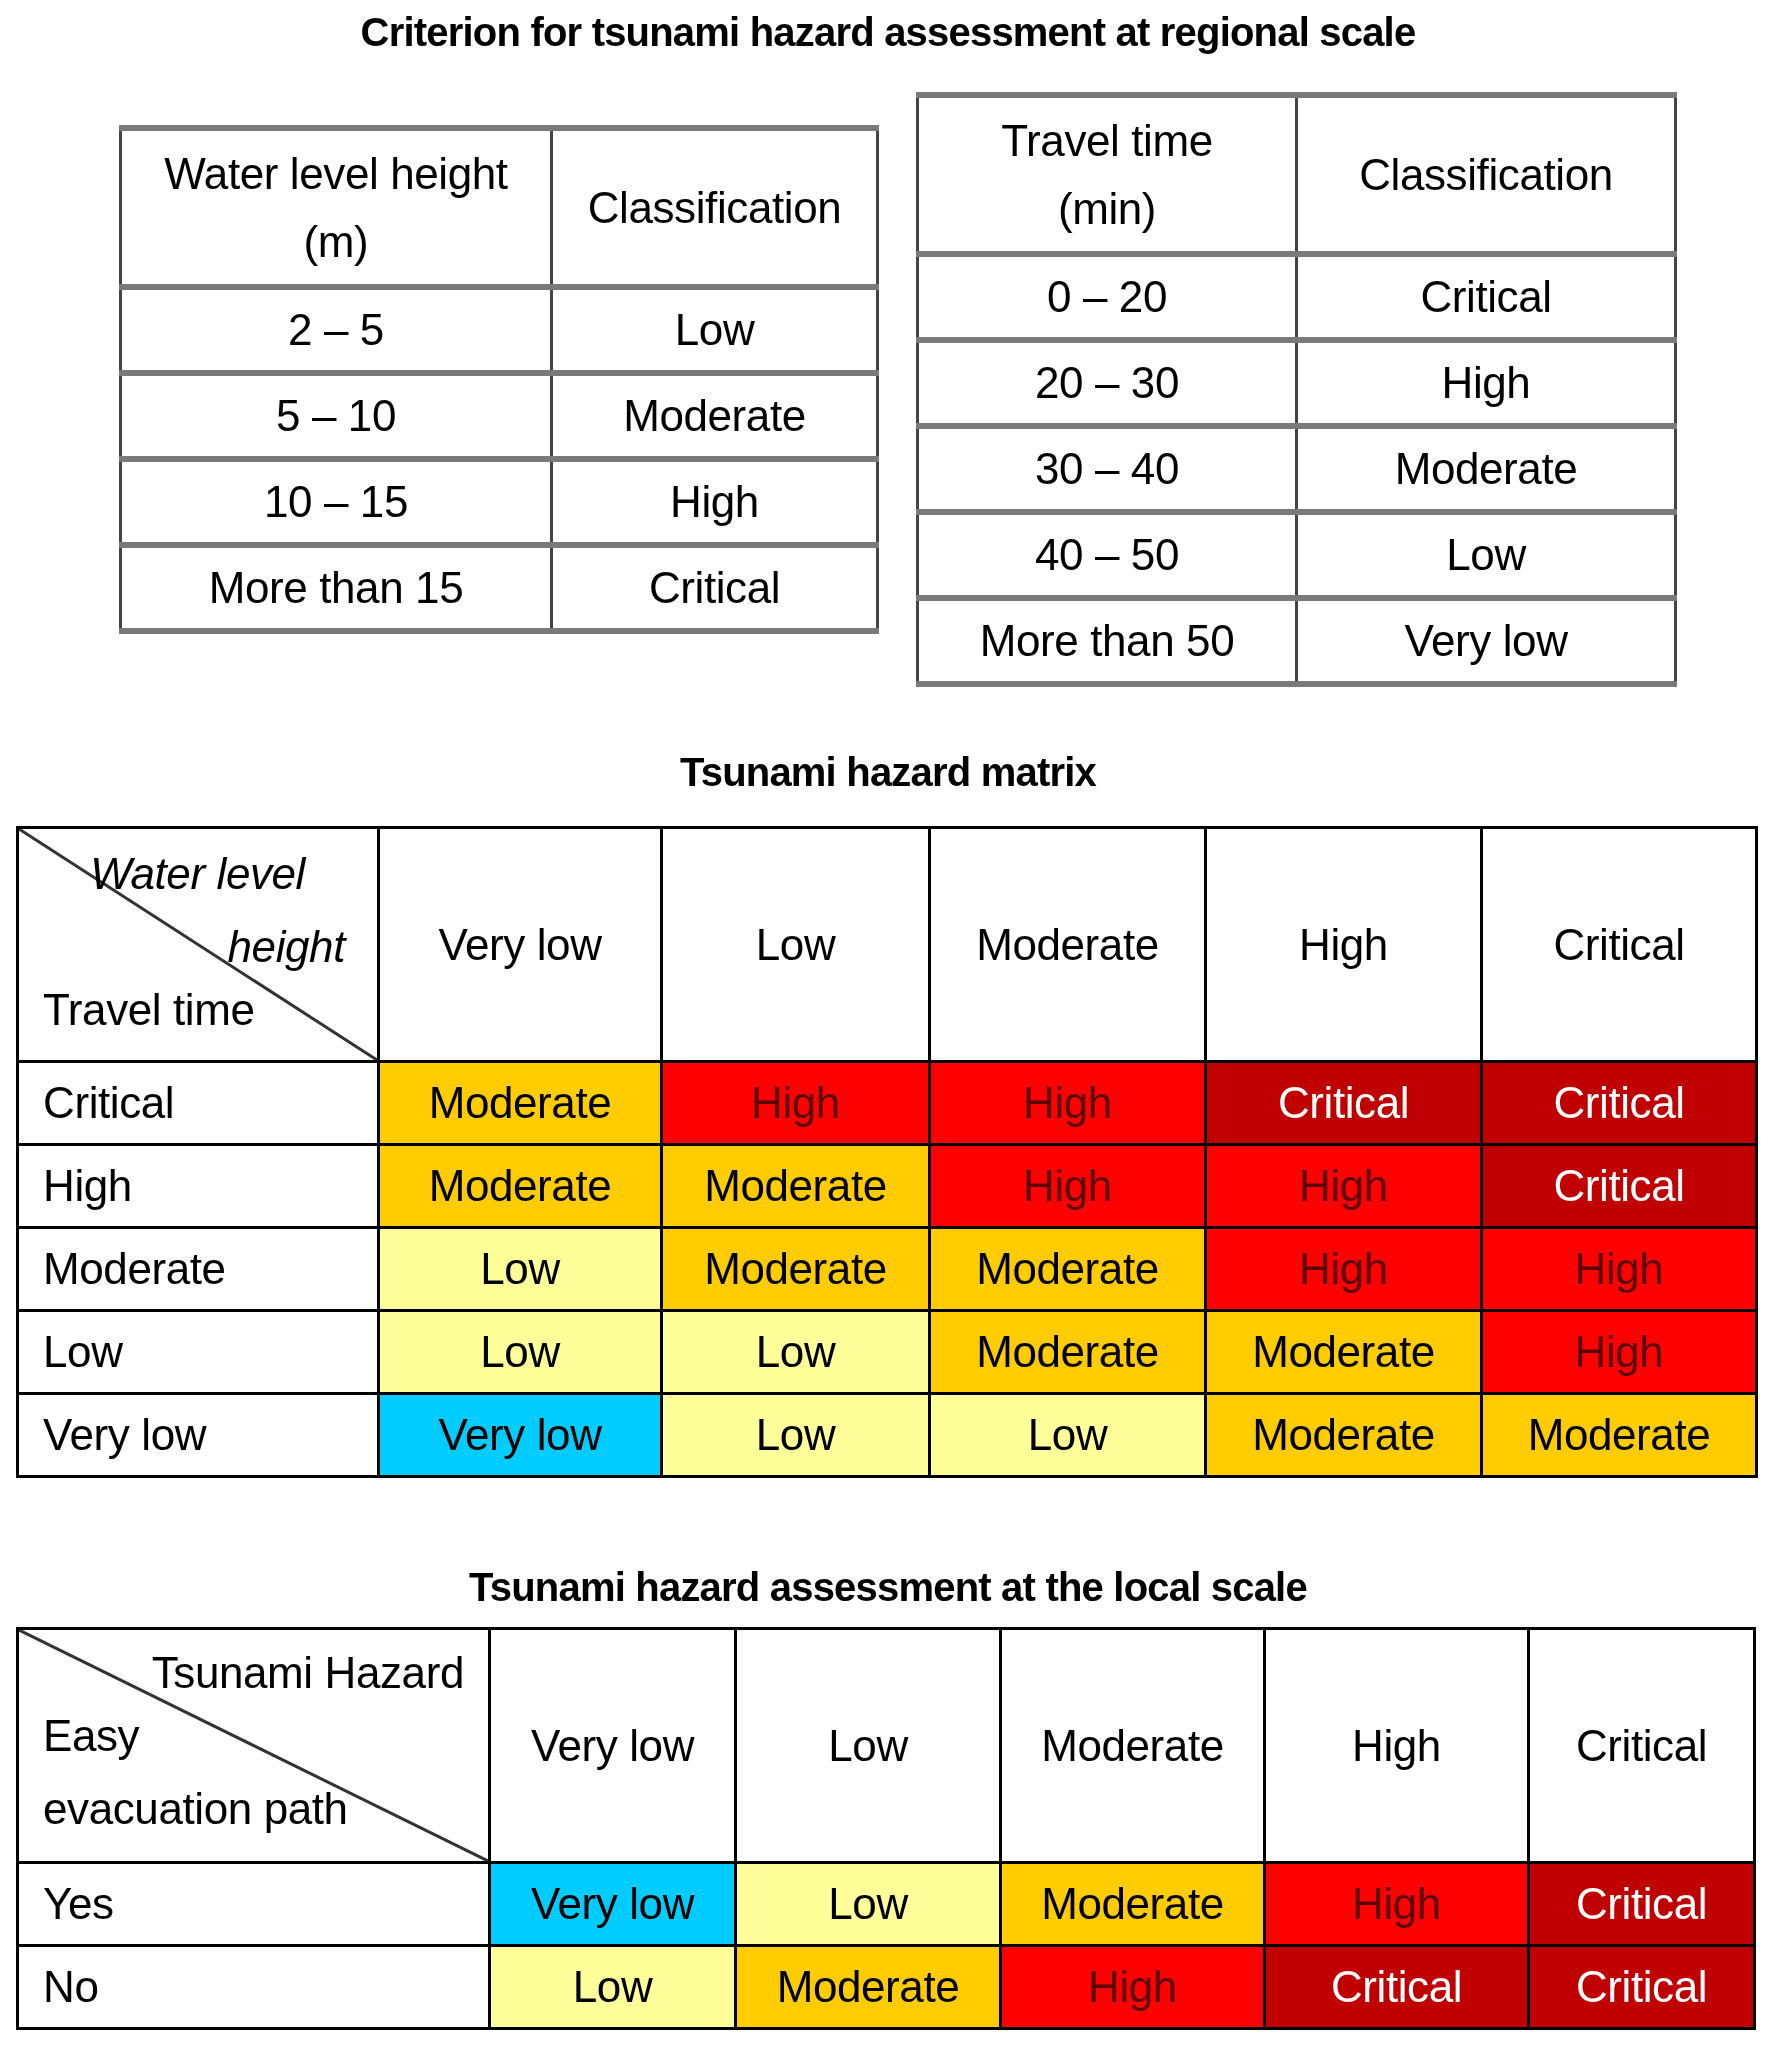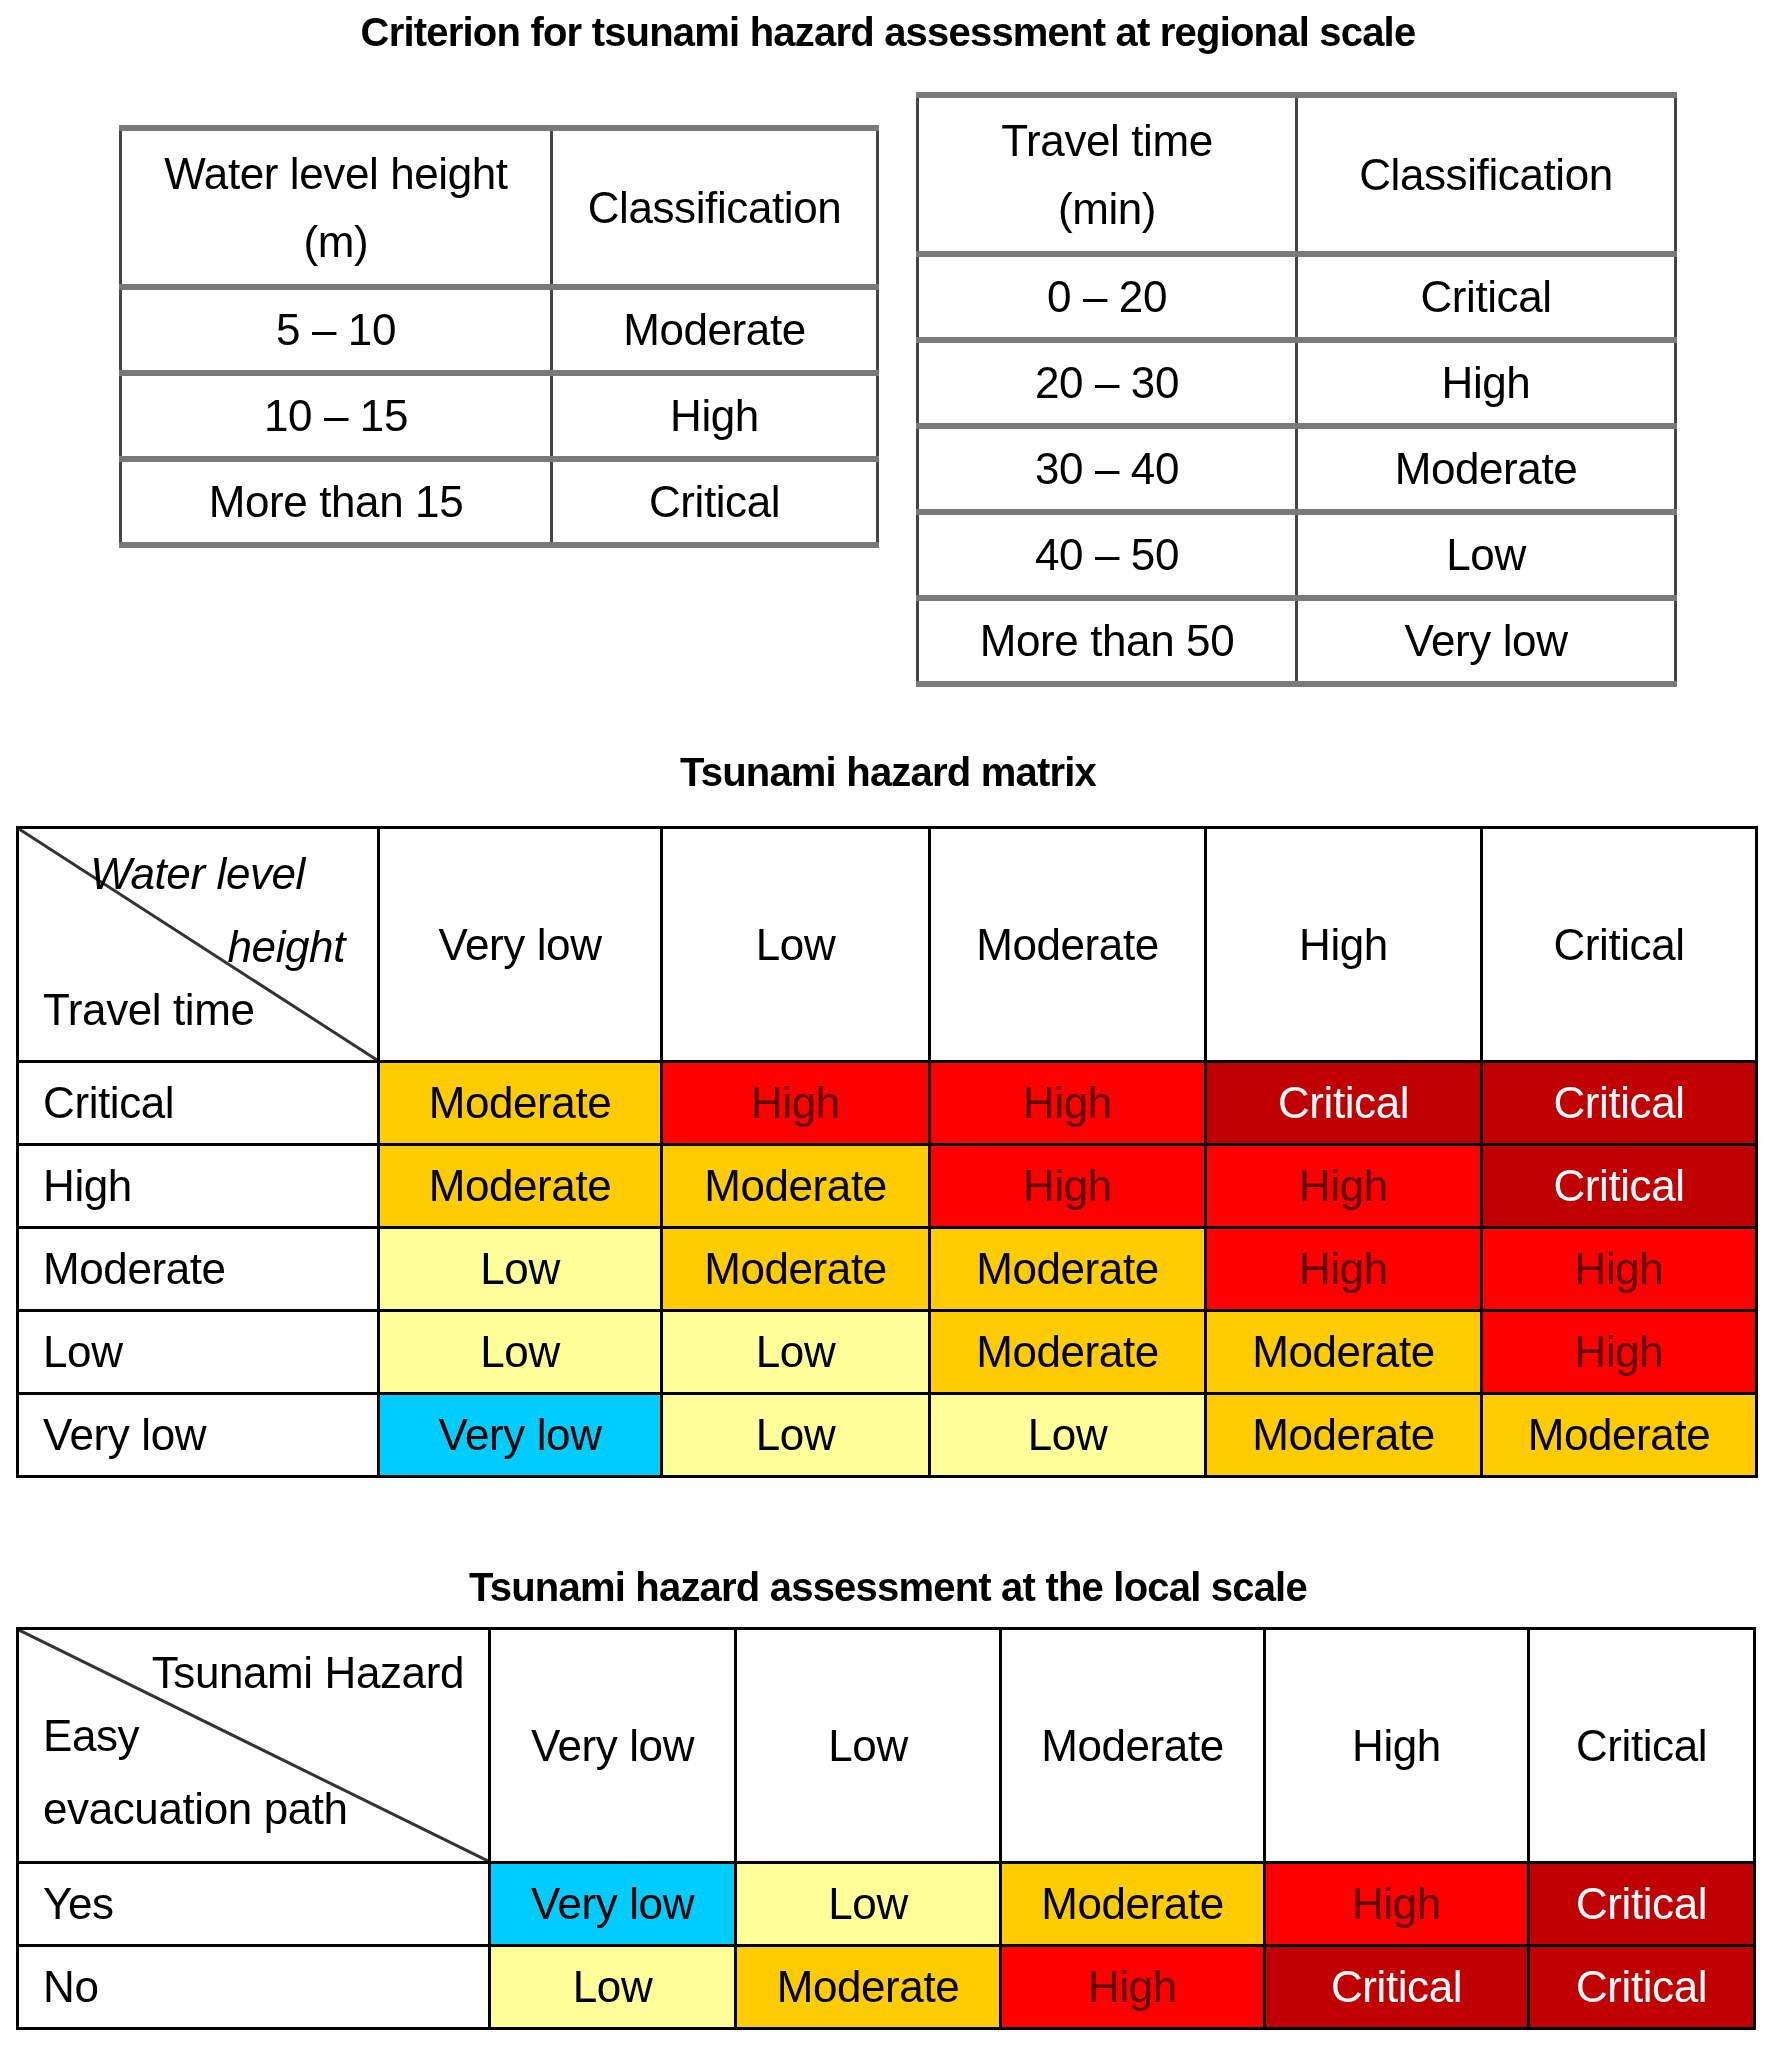--- a/index.html
+++ b/index.html
@@ -41,20 +41,24 @@
     </colgroup>
   <tbody>
       <tr class="hdr">
     <td>
       <div>Water level height</div>
       <div>(m)</div>
     </td>
     <td>Classification</td>
   </tr>
   <tr class="body">
+    <td>2 – 5</td>
+    <td>Low</td>
+  </tr>
+  <tr class="body">
     <td>5 – 10</td>
     <td>Moderate</td>
   </tr>
   <tr class="body">
     <td>10 – 15</td>
     <td>High</td>
   </tr>
   <tr class="body">
     <td>More than 15</td>
     <td>Critical</td>

